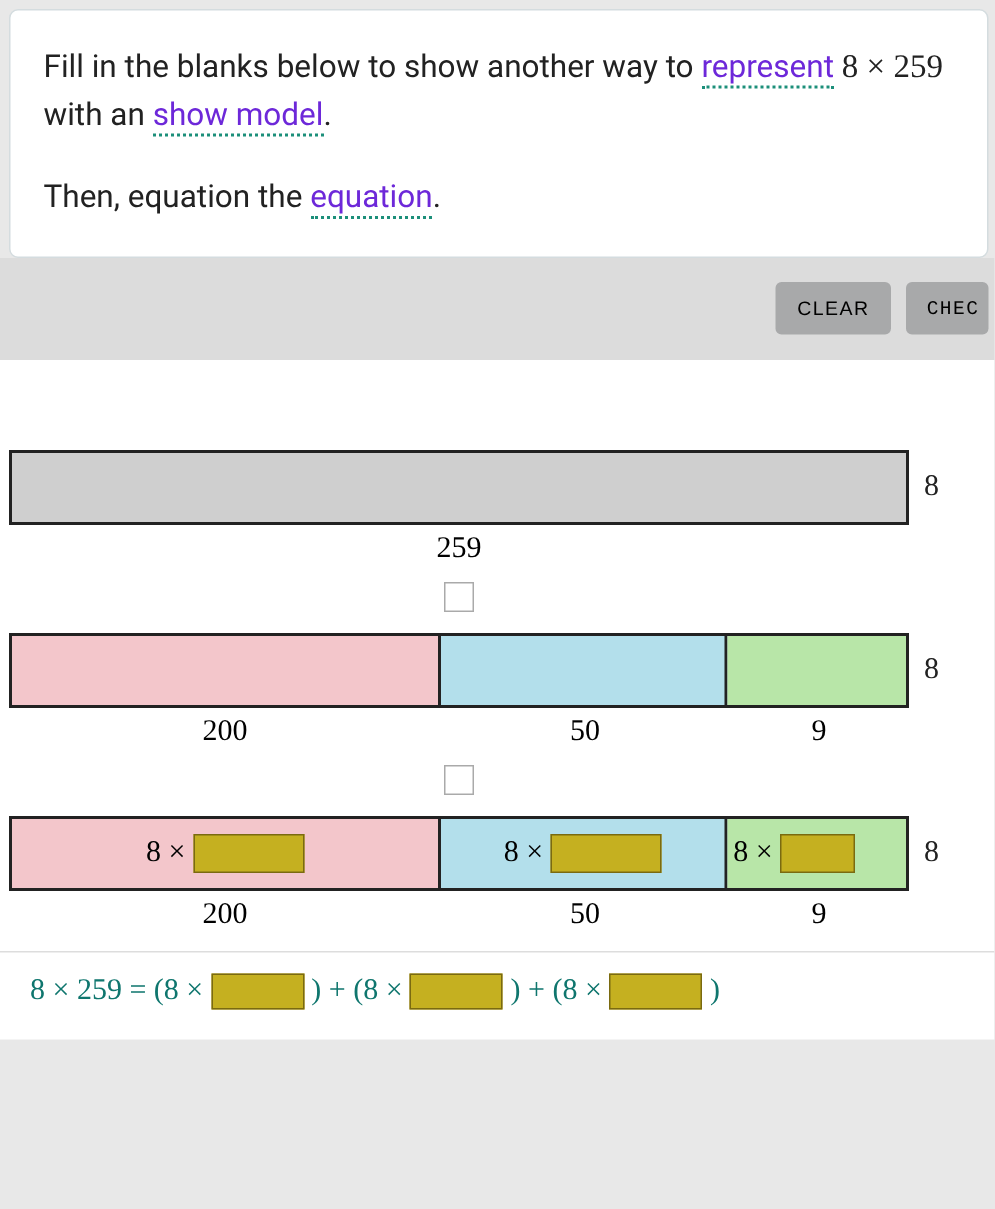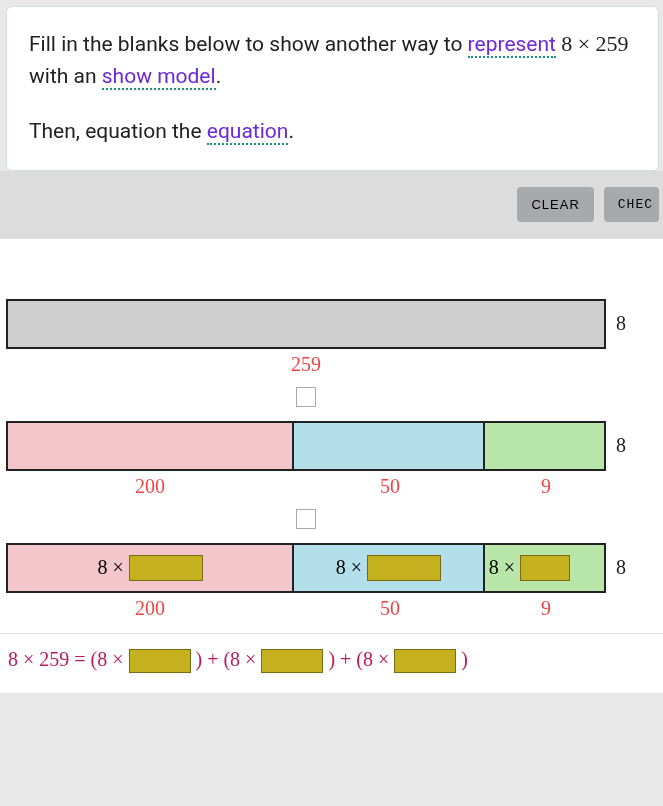--- a/index.html
+++ b/index.html
@@ -83,21 +83,21 @@
     font-family: "Times New Roman", Times, serif;
     font-size: 20px;
   }
   .seg:last-child { border-right: none; }
   .labels-under {
     position: relative;
     width: 600px;
     height: 28px;
     font-family: "Times New Roman", Times, serif;
     font-size: 20px;
-    color: #ef4444;
+    color: #000000;
   }
   .labels-under span { position: absolute; top: 2px; transform: translateX(-50%); }
   .arrow-row {
     width: 600px;
     display: flex;
     justify-content: center;
     padding: 8px 0 14px 0;
   }
   .arrow-box {
     width: 20px; height: 20px;
@@ -113,24 +113,24 @@
   }
   .yellow-input-sm {
     display: inline-block;
     width: 62px; height: 24px;
     background: #c5b020;
     border: 1px solid #7a6a10;
     vertical-align: middle;
   }
   .equation-area {
     background: #fff;
-    padding: 14px 6px 20px 8px;
-    font-family: "Times New Roman", Times, serif;
-    font-size: 20px;
-    color: #be185d;
+    padding: 14px 6px 20px 20px;
+    font-family: "Times New Roman", Times, serif;
+    font-size: 20px;
+    color: #0f766e;
     border-top: 1px solid #ddd;
   }
   .gap { height: 30px; }
 </style>
 </head>
 <body>
 
 <div class="instruction-box">
   <div>
     <span>Fill in the blanks below to show another way to </span>

